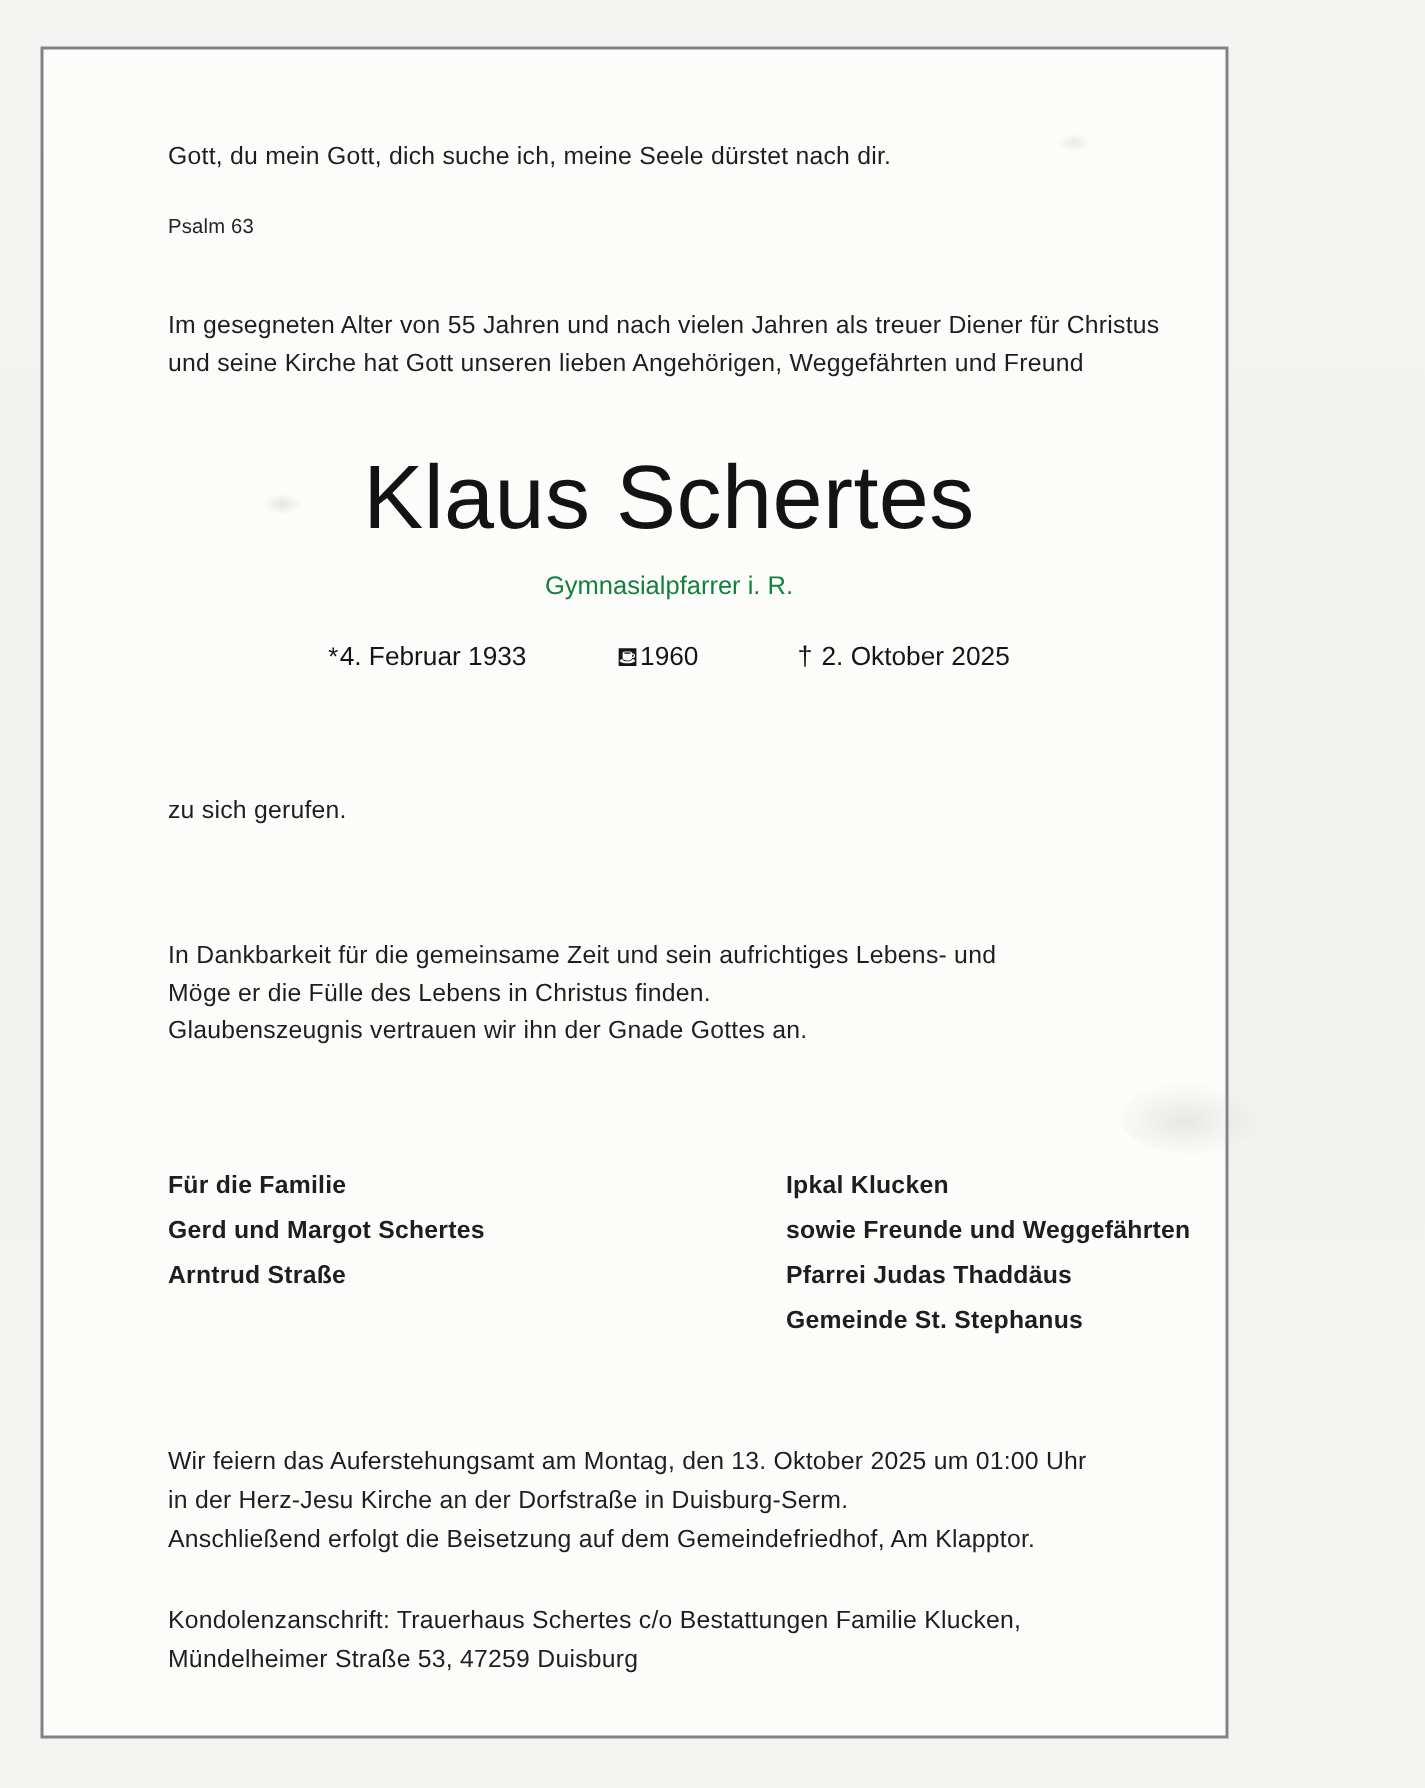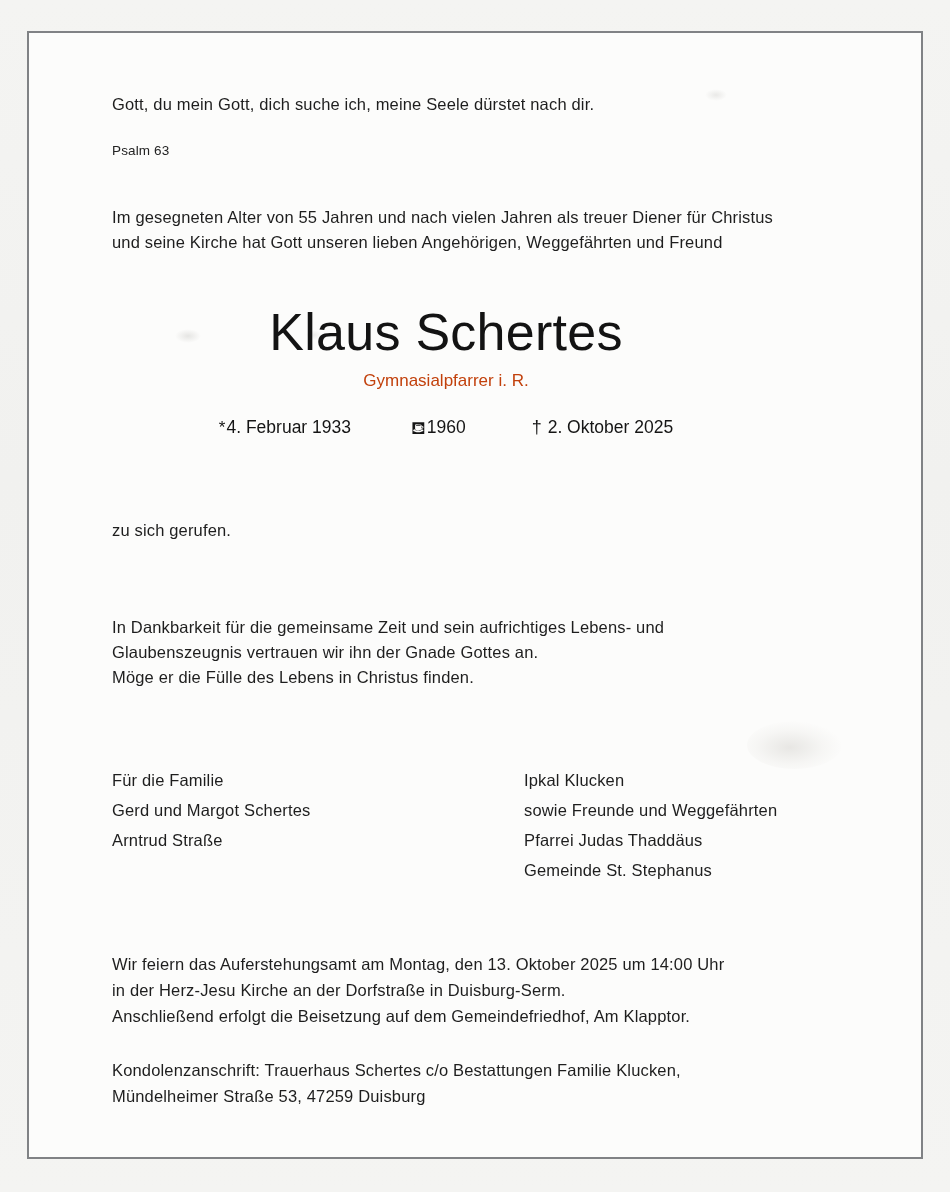--- a/index.html
+++ b/index.html
@@ -22,21 +22,21 @@
     position: absolute;
     inset: 0;
     background:
       linear-gradient(180deg, #f4f4f2 0%, #f1f1ef 40%, #f4f4f2 100%);
   }
 
   .card {
     position: absolute;
     left: 27px;
     top: 31px;
-    width: 896px;
+    width: 792px;
     height: 1128px;
     box-sizing: border-box;
     border: 2px solid #808285;
     background: #fcfcfb;
   }
 
   .card-inner {
     position: absolute;
     inset: 0;
     padding: 0;
@@ -67,32 +67,32 @@
 
   .block-intro { margin-top: 42px; }
 
   .block-name {
     margin-top: 48px;
     text-align: center;
     width: 672px;        
     margin-left: -2px;
   }
   .deceased-name {
-    font-size: 52px;
+    font-size: 60px;
     line-height: 58px;
     font-weight: 300;
     letter-spacing: 0.005em;
     color: #131313;
     white-space: nowrap;
   }
   .deceased-role {
     font-size: 17px;
     line-height: 24px;
-    margin-top: 8px;
-    color: #c2410c;
+    margin-top: 18px;
+    color: #15803d;
     white-space: nowrap;
   }
 
   .date-row {
     margin-top: 21px;
     display: flex;
     justify-content: center;
     align-items: baseline;
     font-size: 17.5px;
     line-height: 26px;
@@ -119,20 +119,21 @@
   .block-called { margin-top: 78px; }
 
   .block-thanks { margin-top: 72px; }
   .block-thanks .tx + .tx { margin-top: 0; }
   .thanks-last { margin-top: 19px; }
 
   .names-grid {
     margin-top: 75px;
     display: grid;
     grid-template-columns: 412px 1fr;
+    font-weight: bold;
   }
   .names-col .tx { line-height: 30px; }
 
   .block-service { margin-top: 66px; }
   .block-service .tx { line-height: 26px; }
 
   .block-condolence { margin-top: 28px; }
   .block-condolence .tx { line-height: 26px; }
 
   
@@ -202,40 +203,40 @@
           </span>
         </div>
       </section>
 
       <section class="block-called">
         <div class="tx">zu sich gerufen.</div>
       </section>
 
       <section class="block-thanks">
         <div class="tx">In Dankbarkeit für die gemeinsame Zeit und sein aufrichtiges Lebens- und</div>
+        <div class="tx thanks-last">Möge er die Fülle des Lebens in Christus finden.</div>
         <div class="tx">Glaubenszeugnis vertrauen wir ihn der Gnade Gottes an.</div>
-        <div class="tx thanks-last">Möge er die Fülle des Lebens in Christus finden.</div>
       </section>
 
       <section class="names-grid">
         <div class="names-col">
           <div class="tx">Für die Familie</div>
           <div class="tx">Gerd und Margot Schertes</div>
           <div class="tx">Arntrud Straße</div>
         </div>
         <div class="names-col">
           <div class="tx">Ipkal Klucken</div>
           <div class="tx">sowie Freunde und Weggefährten</div>
           <div class="tx">Pfarrei Judas Thaddäus</div>
           <div class="tx">Gemeinde St. Stephanus</div>
         </div>
       </section>
 
       <section class="block-service">
-        <div class="tx">Wir feiern das Auferstehungsamt am Montag, den 13. Oktober 2025 um 14:00 Uhr</div>
+        <div class="tx">Wir feiern das Auferstehungsamt am Montag, den 13. Oktober 2025 um 01:00 Uhr</div>
         <div class="tx">in der Herz-Jesu Kirche an der Dorfstraße in Duisburg-Serm.</div>
         <div class="tx">Anschließend erfolgt die Beisetzung auf dem Gemeindefriedhof, Am Klapptor.</div>
       </section>
 
       <section class="block-condolence">
         <div class="tx">Kondolenzanschrift: Trauerhaus Schertes c/o Bestattungen Familie Klucken,</div>
         <div class="tx">Mündelheimer Straße 53, 47259 Duisburg</div>
       </section>
 
     </div>

